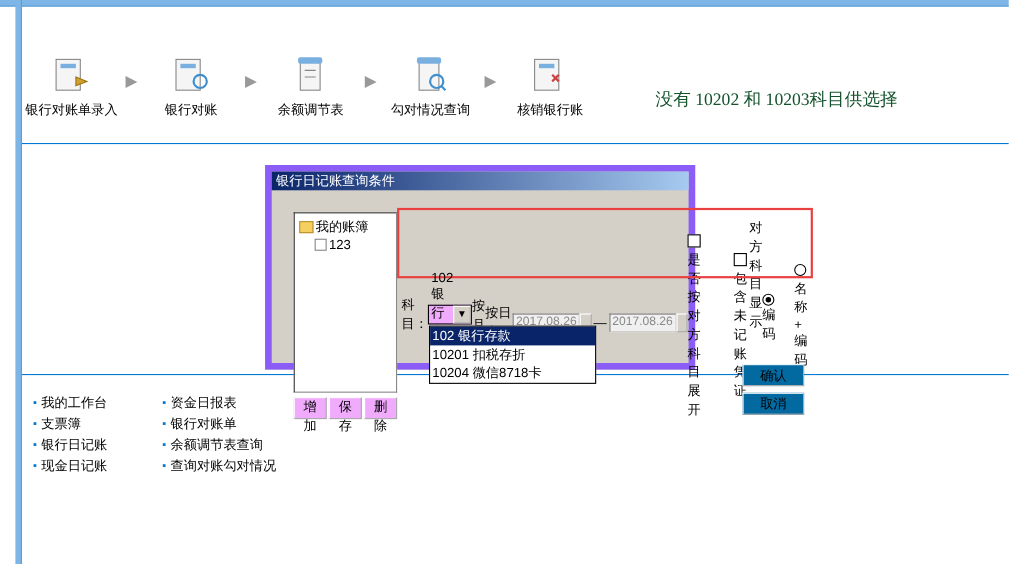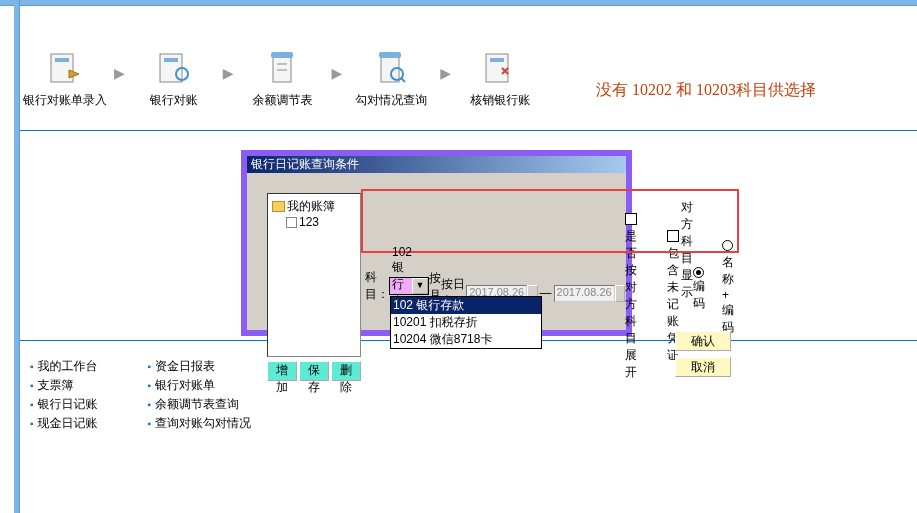--- a/index.html
+++ b/index.html
@@ -9,33 +9,33 @@
 .vert-border { position: absolute; left: 14px; top: 0; width: 6px; height: 100%; background: #7db5e6; border-right: 1px solid #5a9fd4; }
 .h-line-top { position: absolute; left: 20px; top: 130px; right: 0; border-top: 1px solid #0078d4; }
 .h-line-bot { position: absolute; left: 20px; top: 340px; right: 0; border-top: 1px solid #0078d4; }
 
 .toolbar { position: absolute; left: 20px; top: 50px; display: flex; align-items: center; gap: 0; }
 .tool-item { display: flex; flex-direction: column; align-items: center; width: 90px; }
 .tool-icon { width: 40px; height: 36px; margin-bottom: 6px; }
 .tool-label { font-size: 12px; color: #000; white-space: nowrap; }
 .arrow { color: #999; font-size: 14px; padding: 0 4px; margin-top: -14px; }
 
-.annotation { position: absolute; left: 596px; top: 80px; color: #c2410c; font-size: 16px; font-family: "SimSun"; }
+.annotation { position: absolute; left: 596px; top: 80px; color: #14532d; font-size: 16px; font-family: "SimSun"; }
 
 .dialog { position: absolute; left: 241px; top: 150px; width: 391px; height: 186px; background: #d4d0c8; border: 6px solid #8b5cf6; display: flex; flex-direction: column; }
 .titlebar { height: 20px; background: linear-gradient(to right, #0a246a, #a6caf0); color: #fff; font-size: 12px; display: flex; align-items: center; padding-left: 4px; }
 .dialog-body { display: flex; flex: 1; padding: 20px; gap: 4px; }
 .left-pane { width: 130px; display: flex; flex-direction: column; }
 .tree { flex: 1; background: #fff; border: 1px inset #888; padding: 4px; font-size: 12px; }
 .tree-node { display: flex; align-items: center; gap: 2px; }
 .tree-node.nested { padding-left: 14px; }
 .folder-icon { width: 13px; height: 11px; background: #f5d060; border: 1px solid #b89030; }
 .doc-icon { width: 11px; height: 11px; background: #fff; border: 1px solid #888; }
 .left-buttons { display: flex; gap: 2px; margin-top: 4px; }
-.btn-small { height: 20px; font-size: 12px; background: #5eead4; border: 1px outset #fff; padding: 0 8px; cursor: pointer; }
+.btn-small { height: 20px; font-size: 12px; background: #f0abfc; border: 1px outset #fff; padding: 0 8px; cursor: pointer; }
 
 .right-pane { flex: 1; display: flex; flex-direction: row; position: relative; }
 .red-highlight { position: absolute; left: -4px; top: -4px; right: -4px; height: 64px; border: 2px solid #e84040; pointer-events: none; }
 .field-row { display: flex; align-items: center; margin-bottom: 2px; }
 .field-label { font-size: 12px; }
 .combo { height: 18px; border: 1px solid #000; background: #f0abfc; font-size: 12px; display: flex; align-items: center; padding-left: 2px; position: relative; }
 .combo-val { flex: 1; }
 .combo-btn { width: 16px; height: 16px; background: #d4d0c8; border: 1px outset #fff; text-align: center; line-height: 12px; font-size: 9px; cursor: pointer; }
 .dropdown-list { position: absolute; left: 0; top: 18px; width: 152px; background: #fff; border: 1px solid #000; z-index: 10; }
 .dropdown-item { font-size: 12px; padding: 0 2px; cursor: pointer; }
@@ -43,21 +43,21 @@
 .date-field { display: inline-block; background: #f0f0f0; color: #888; border: 1px inset #ccc; height: 17px; font-size: 11px; padding: 0 2px; width: 64px; }
 .date-sep { display: inline-block; width: 14px; height: 17px; background: #d4d0c8; border: 1px outset #fff; text-align: center; font-size: 10px; }
 
 .check-row { display: flex; align-items: center; gap: 28px; margin-top: 20px; }
 .chk { width: 12px; height: 12px; border: 1px solid #000; background: #fff; display: inline-block; margin-right: 2px; }
 .group-label { margin-top: 6px; font-size: 12px; }
 .radio-row { display: flex; align-items: center; gap: 16px; margin-top: 2px; }
 .radio { width: 11px; height: 11px; border: 1px solid #000; border-radius: 50%; display: inline-flex; align-items: center; justify-content: center; background: #fff; margin-right: 2px; }
 .radio.checked::after { content: ""; width: 5px; height: 5px; border-radius: 50%; background: #000; }
 .action-btns { position: absolute; right: 4px; bottom: 4px; display: flex; flex-direction: column; gap: 6px; }
-.btn-action { width: 56px; height: 20px; font-size: 12px; background: #fef9c3; border: 1px outset #fff; cursor: pointer; }
+.btn-action { width: 56px; height: 20px; font-size: 12px; background: #0369a1; border: 1px outset #fff; cursor: pointer; }
 
 .footer-links { position: absolute; left: 30px; top: 358px; display: flex; gap: 50px; }
 .link-col { display: flex; flex-direction: column; gap: 2px; }
 .link-item { display: flex; align-items: center; gap: 4px; font-size: 12px; color: #000; cursor: pointer; }
 .link-bullet { color: #0078d4; font-size: 10px; }
 </style>
 </head>
 <body>
 
 <div class="top-border"></div>

